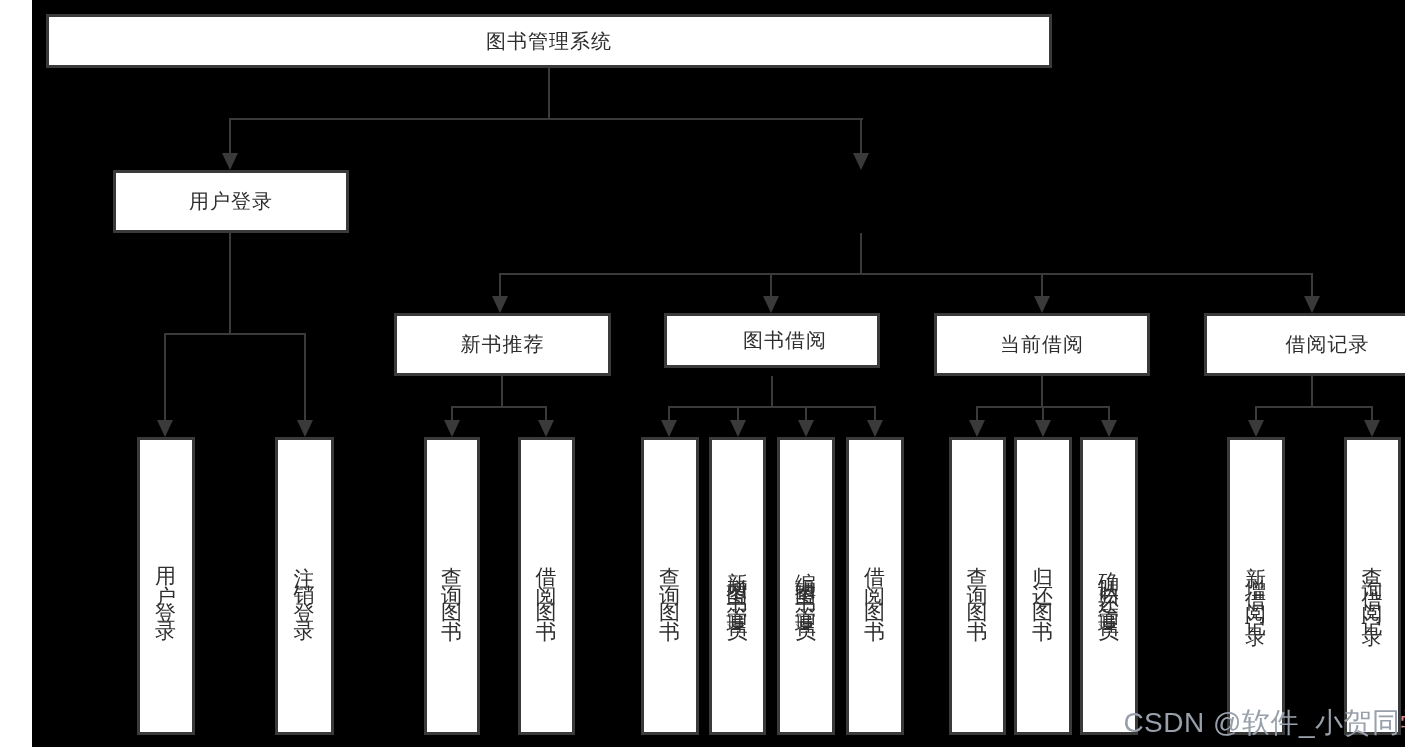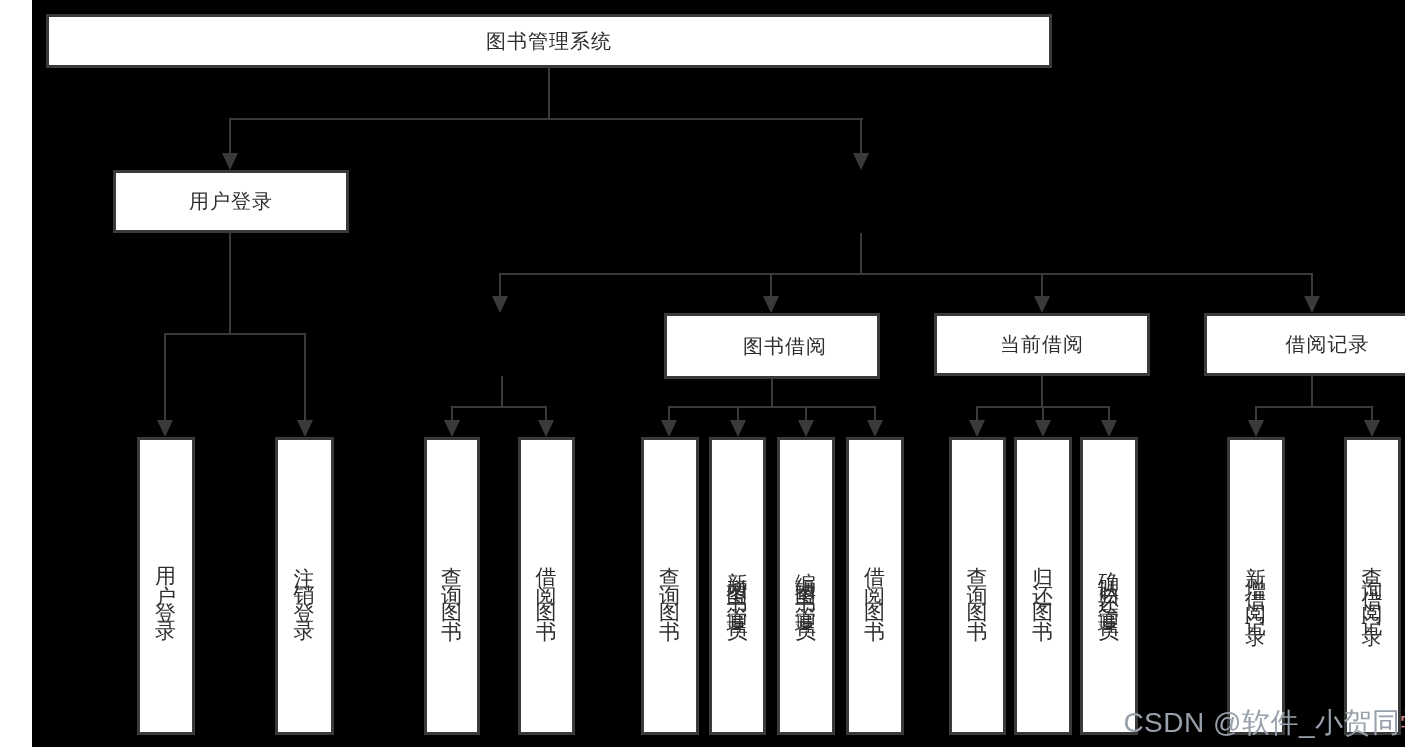--- a/index.html
+++ b/index.html
@@ -38,21 +38,24 @@
 <div id="stage">
 
   <div class="node" style="left:14px;top:14px;width:1006px;height:54px;">
     <span>图书管理系统</span>
   </div>
 
   <div class="node" style="left:81px;top:170px;width:236px;height:63px;">
     <span>用户登录</span>
   </div>
 
-  <div class="node" style="left:632px;top:313px;width:216px;height:66px;padding-left:26px;">
+  <div class="node" style="left:362px;top:313px;width:217px;height:63px;">
+    <span>新书推荐</span>
+  </div>
+  <div class="node" style="left:632px;top:313px;width:216px;height:55px;padding-left:26px;">
     <span>图书借阅</span>
   </div>
   <div class="node" style="left:902px;top:313px;width:216px;height:63px;font-family:Liberation Serif, serif;">
     <span>当前借阅</span>
   </div>
   <div class="node" style="left:1172px;top:313px;width:215px;height:63px;padding-left:32px;">
     <span>借阅记录</span>
   </div>
 
   <div class="leaf" style="left:105px;width:58px;">

